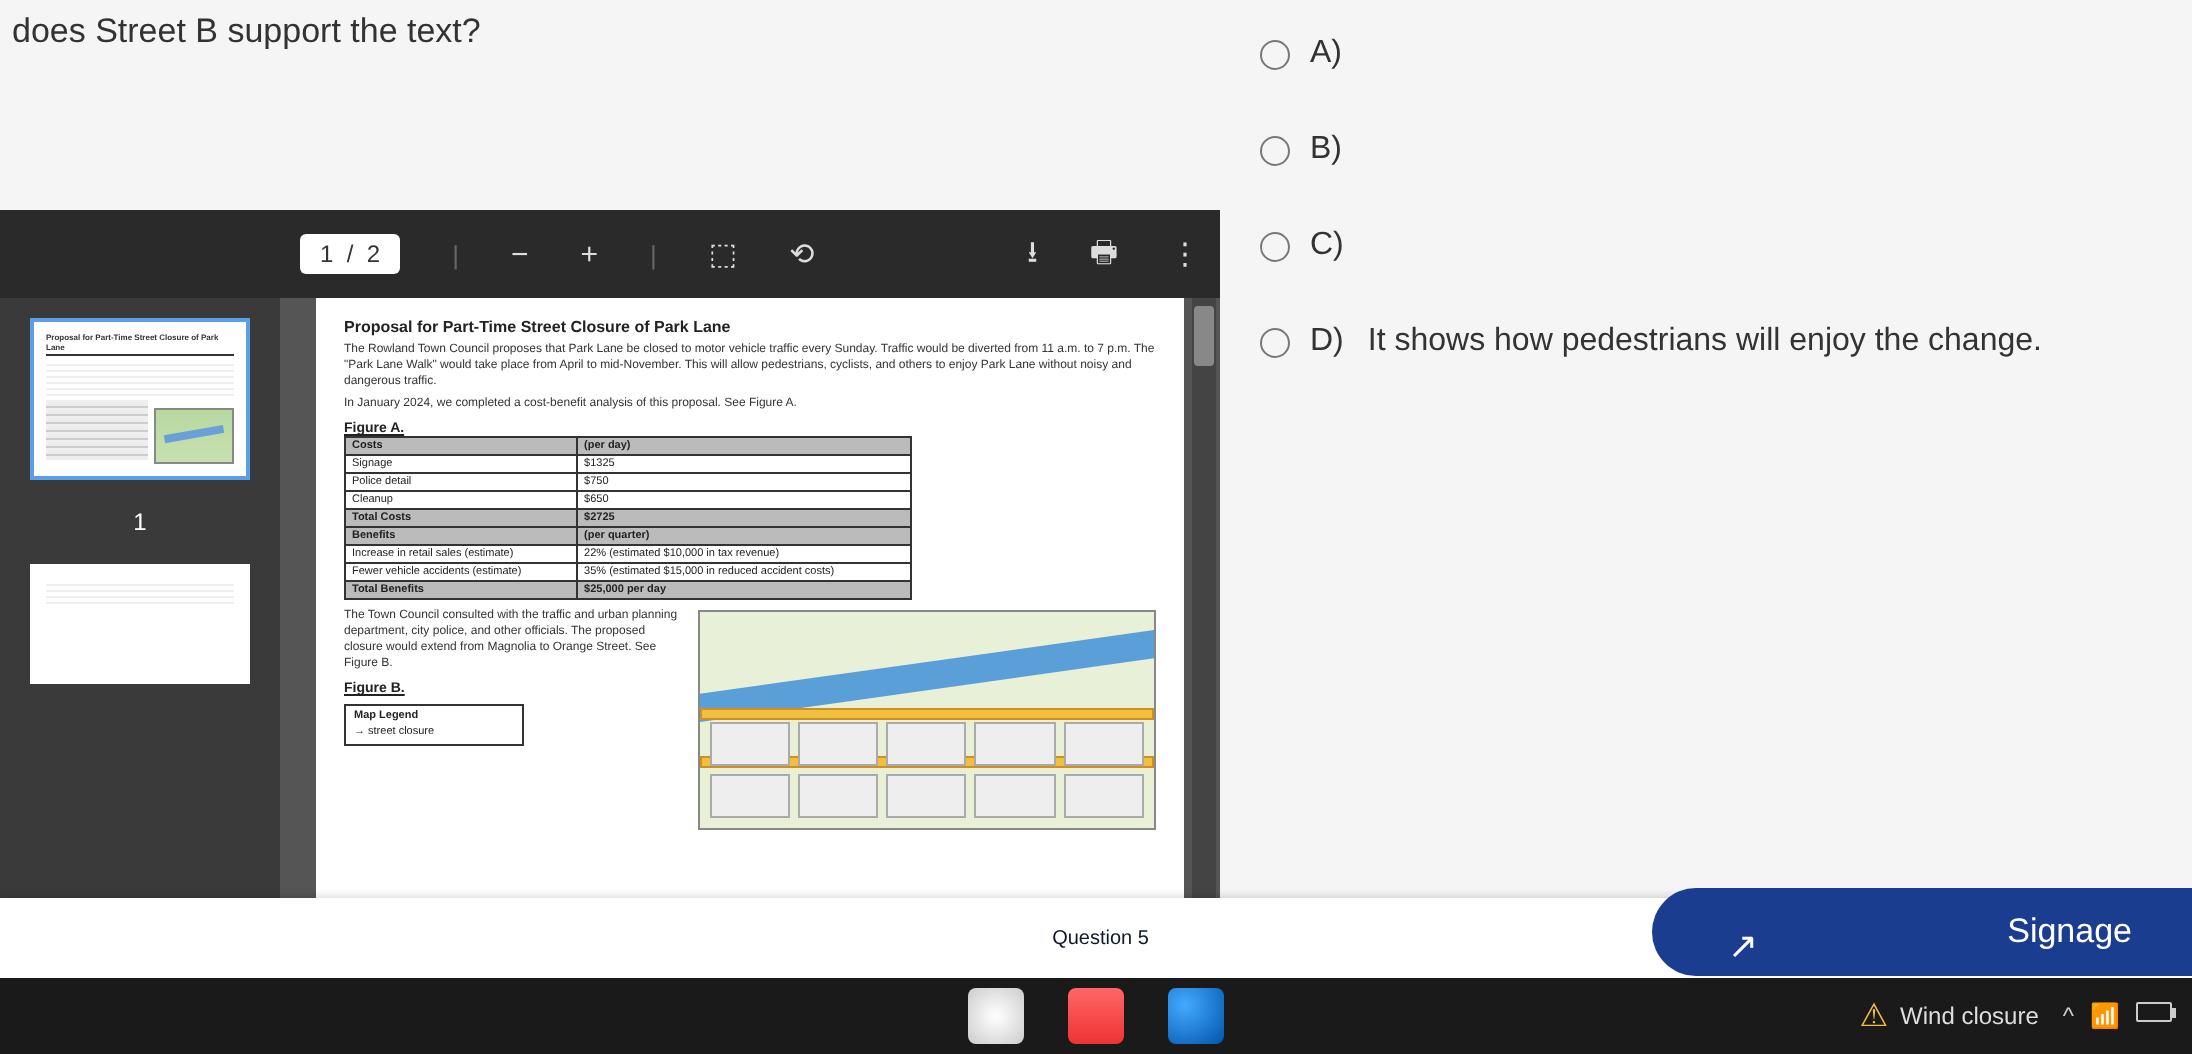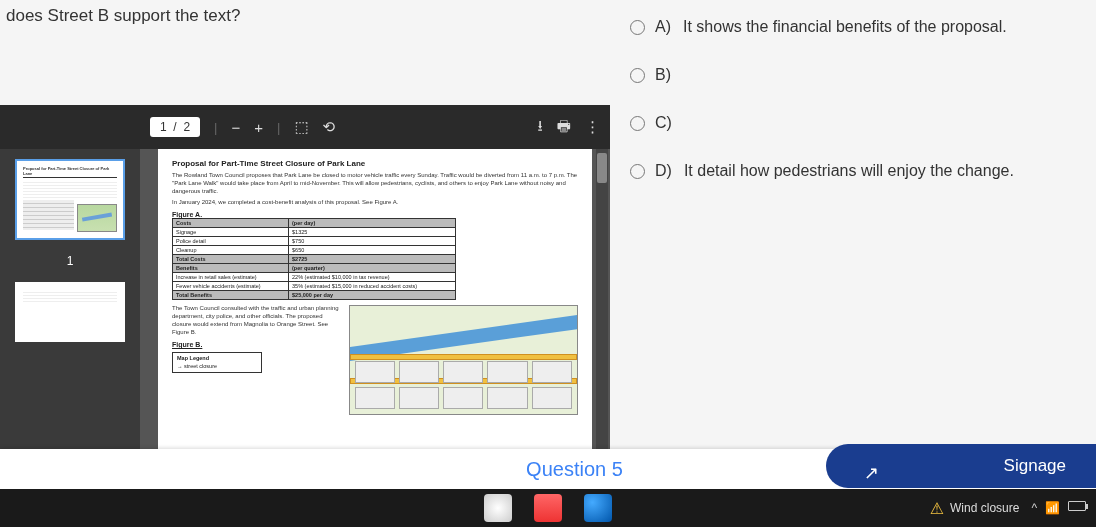--- a/index.html
+++ b/index.html
@@ -27,21 +27,21 @@
       flex-direction: column;
     }
     .pdf-toolbar {
       background: #2a2a2a;
       height: 44px;
       display: flex;
       align-items: center;
       padding: 0 10px;
       color: #ddd;
       font-size: 13px;
-      gap: 14px;
+      gap: 26px;
     }
     .page-counter {
       background: white;
       color: #333;
       padding: 3px 10px;
       border-radius: 3px;
       font-size: 12px;
       margin-left: 140px;
     }
     .tb-sep { color: #666; }
@@ -198,22 +198,22 @@
       left: 0; right: 0; bottom: 38px;
       height: 40px;
       background: white;
       box-shadow: 0 -1px 4px rgba(0,0,0,0.15);
       display: flex;
       align-items: center;
     }
     .qnum {
       position: absolute;
       left: 48%;
-      font-size: 20px;
-      color: #3b82f6;
+      font-size: 10px;
+      color: #0f172a;
     }
     .submit-btn {
       position: absolute;
       right: -10px;
       top: -5px;
       width: 280px;
       height: 44px;
       background: #1a3d8f;
       color: white;
       font-size: 17px;
@@ -383,34 +383,33 @@
         <div class="pdf-scroll-thumb"></div>
       </div>
     </div>
   </div>
 </div>
 
 <div class="options">
   <div class="option">
     <span class="radio"></span>
     <span class="opt-letter">A)</span>
-    <span>It shows the financial benefits of the proposal.</span>
   </div>
   <div class="option">
     <span class="radio"></span>
     <span class="opt-letter">B)</span>
   </div>
   <div class="option">
     <span class="radio"></span>
     <span class="opt-letter">C)</span>
   </div>
   <div class="option">
     <span class="radio"></span>
     <span class="opt-letter">D)</span>
-    <span>It detail how pedestrians will enjoy the change.</span>
+    <span>It shows how pedestrians will enjoy the change.</span>
   </div>
 </div>
 
 <div class="bottom-bar">
   <div class="qnum">Question 5</div>
   <div class="submit-btn">
     <span class="cur"></span>
     <span>Signage</span>
   </div>
 </div>

